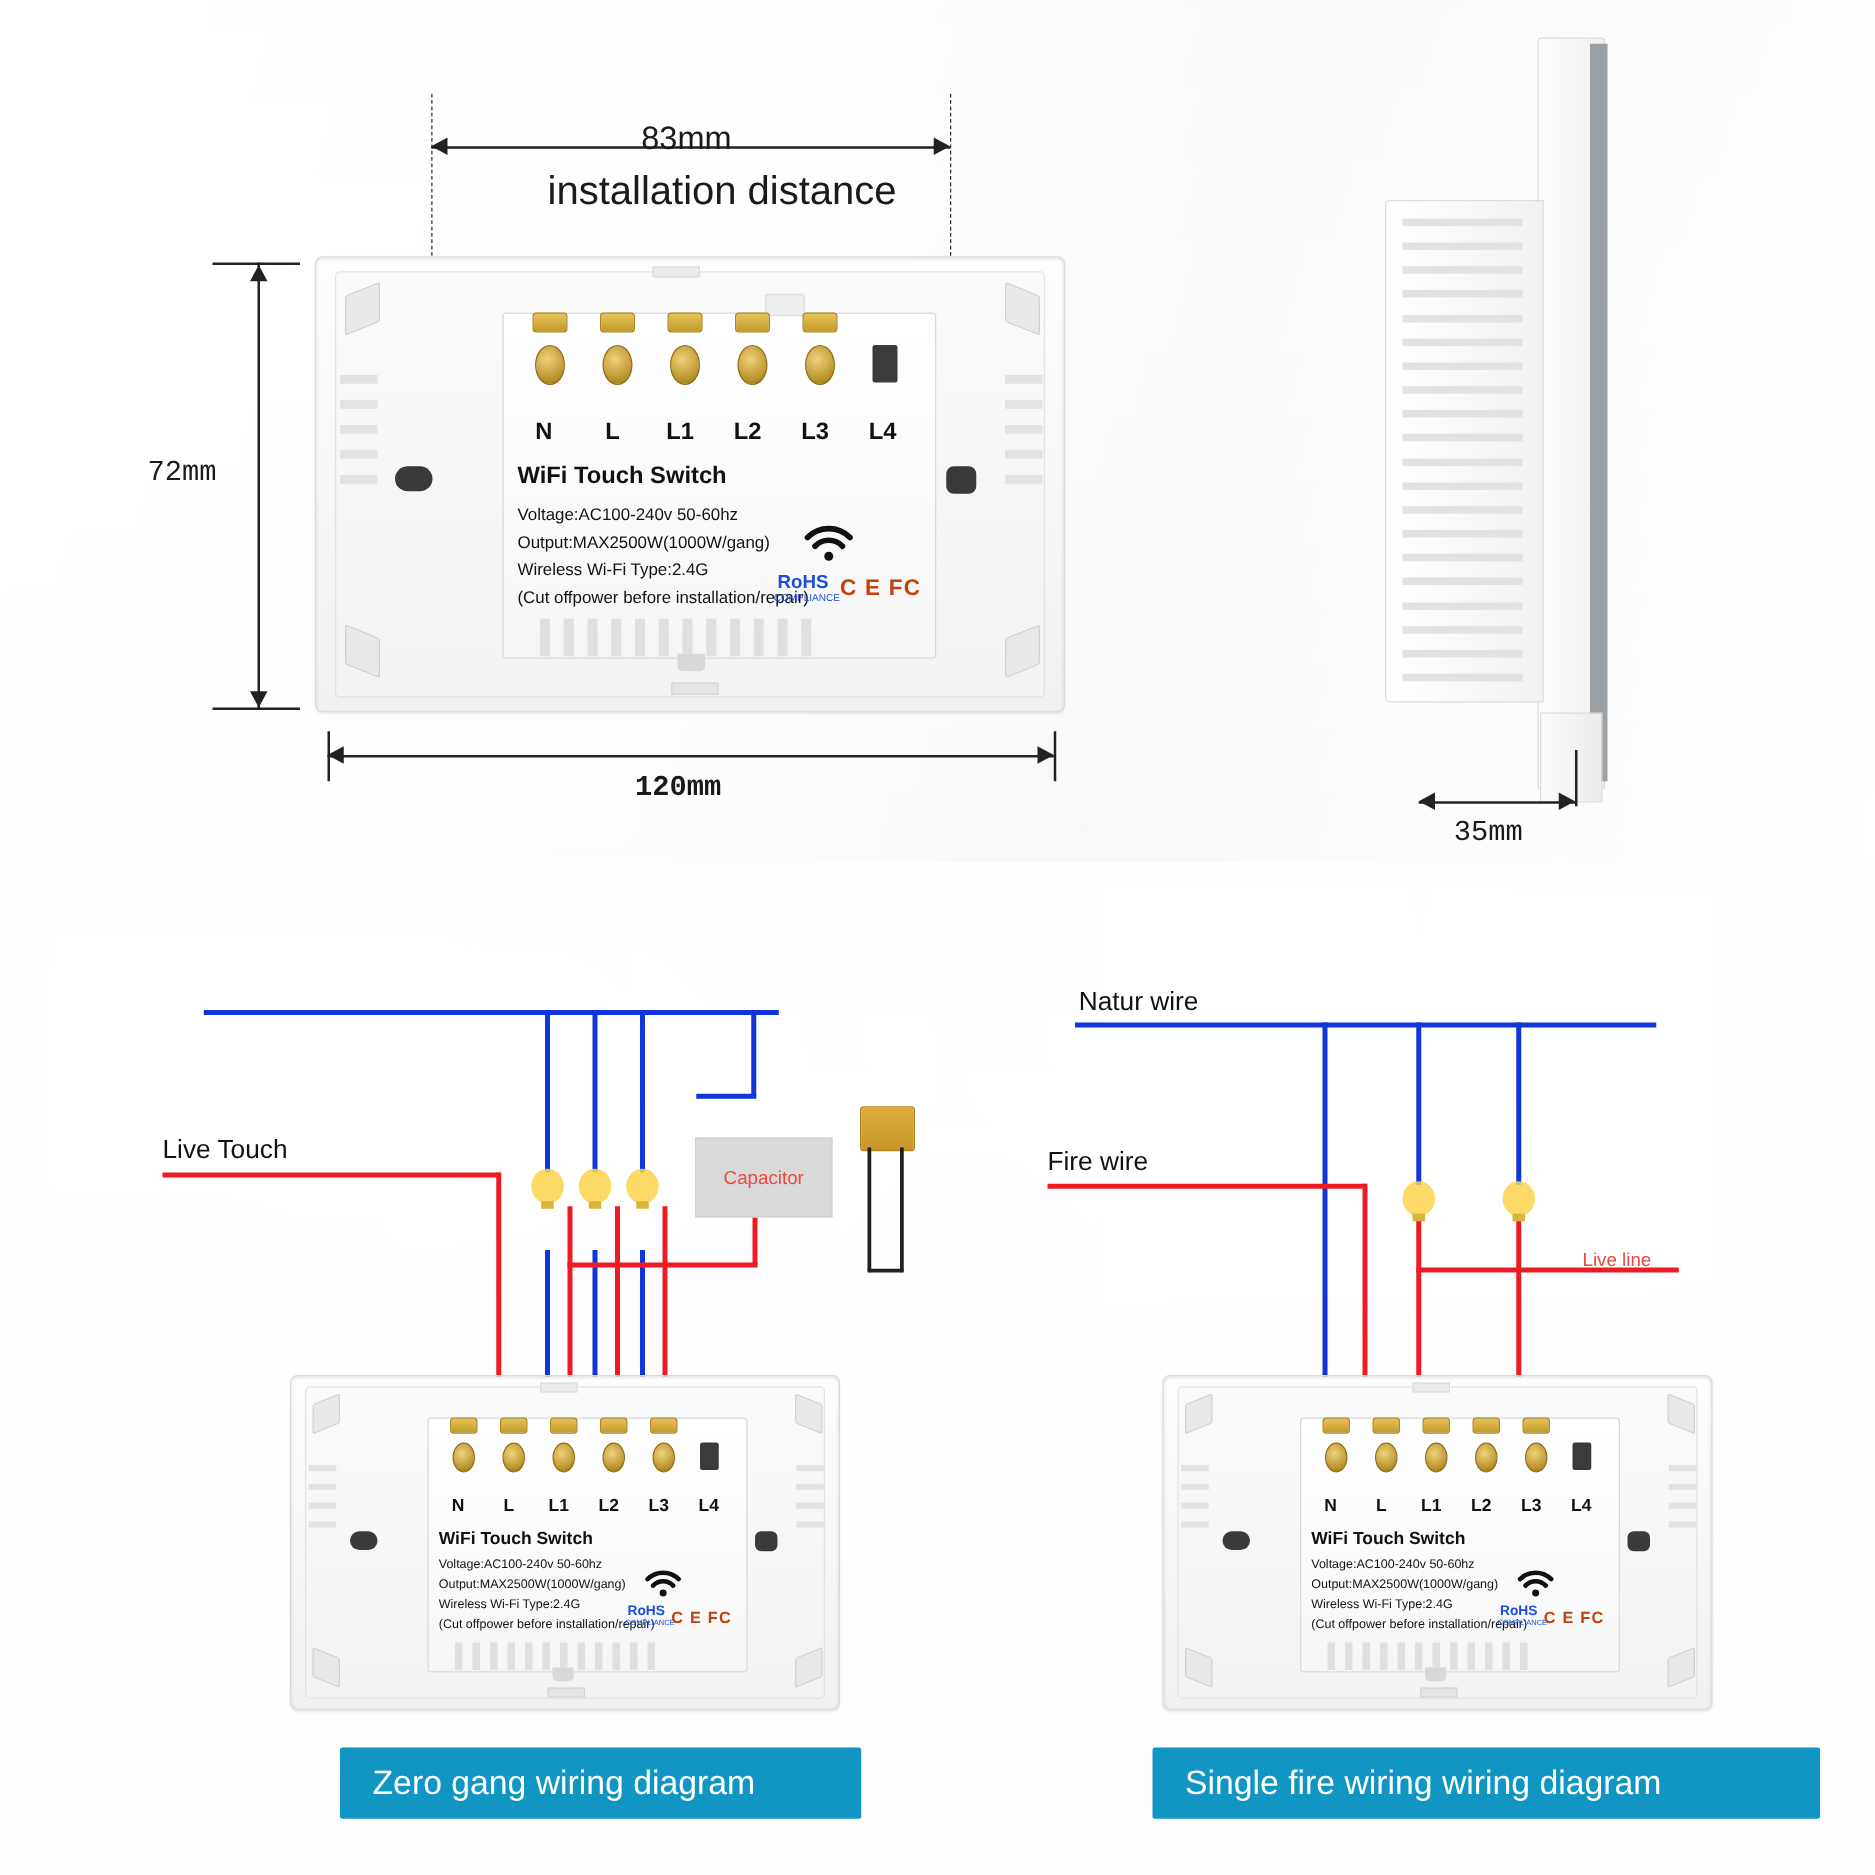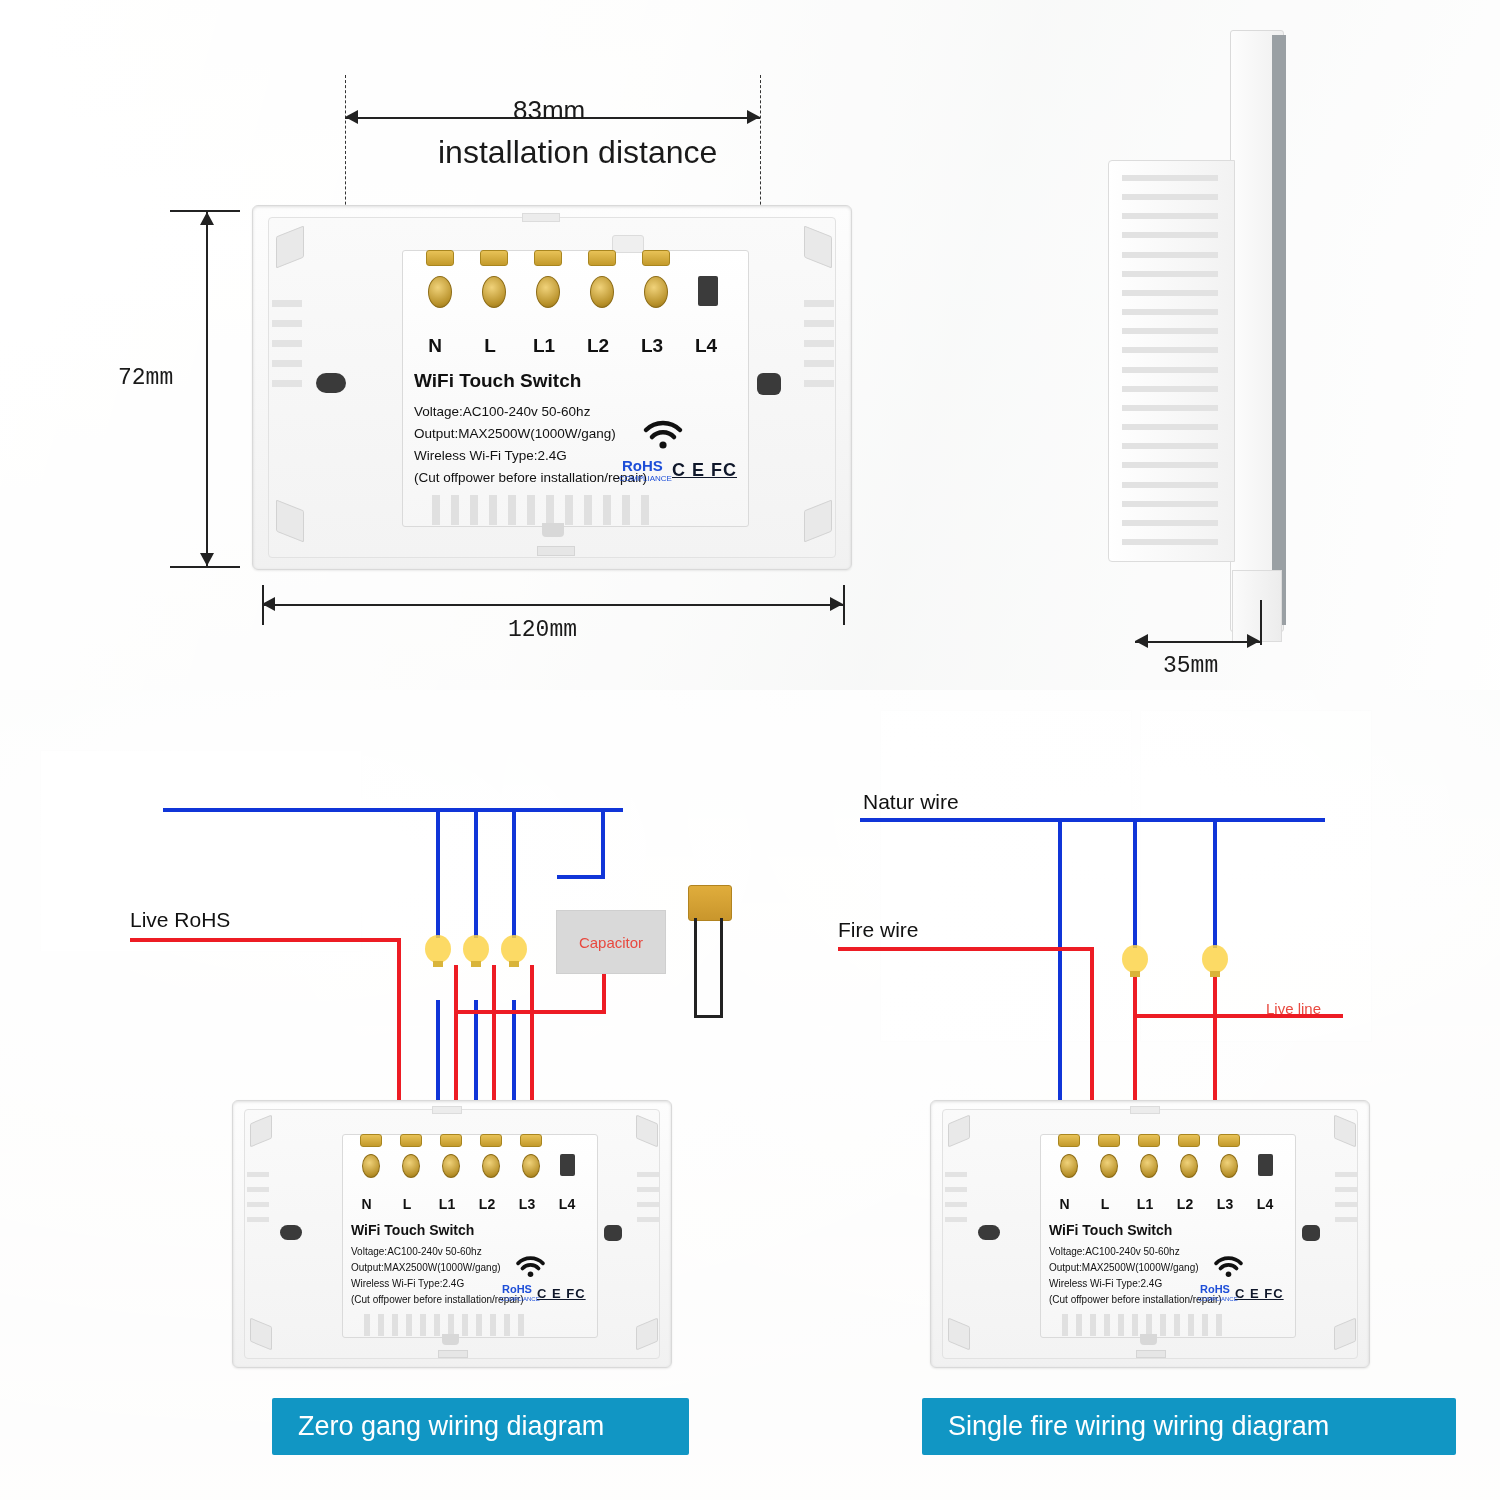--- a/index.html
+++ b/index.html
@@ -71,21 +71,21 @@
   }
   .term-dark{
     position:absolute;border-radius:2px;background:#3b3b3b;
   }
   .vent{position:absolute;background:#e3e3e3;}
   .labelrow{position:absolute;display:flex;}
   .labelrow span{color:#111;font-weight:700;text-align:center;}
   .spec{position:absolute;color:#111;}
   .title-spec{font-weight:700;}
   .rohs{position:absolute;text-align:center;color:#1d4ed8;line-height:1;}
-  .certs{position:absolute;color:#0f172a;font-weight:700;letter-spacing:1px;text-decoration:underline;}
+  .certs{position:absolute;color:#c2410c;font-weight:700;letter-spacing:1px;}
   
   .wifi{position:absolute;}
   
   .wire{position:absolute;}
   .wire.h{height:4px;}
   .wire.v{width:4px;}
   .blue{background:#1035d8;}
   .red{background:#ed1c24;}
   .bulb{position:absolute;}
   .capacitor-box{
@@ -127,21 +127,21 @@
 <div class="dimline" style="left:206px;top:210px;width:2px;height:358px;"></div>
 <div class="arrow" style="left:200px;top:212px;border-left:7px solid transparent;border-right:7px solid transparent;border-bottom:13px solid #222;"></div>
 <div class="arrow" style="left:200px;top:553px;border-left:7px solid transparent;border-right:7px solid transparent;border-top:13px solid #222;"></div>
 <div class="lbl dimtext" style="left:118px;top:365px;font-size:23px;font-family:'Liberation Mono',monospace;">72mm</div>
 
 <div class="dimline" style="left:262px;top:585px;width:2px;height:40px;"></div>
 <div class="dimline" style="left:843px;top:585px;width:2px;height:40px;"></div>
 <div class="dimline" style="left:262px;top:604px;width:581px;height:2px;"></div>
 <div class="arrow" style="left:262px;top:597px;border-top:7px solid transparent;border-bottom:7px solid transparent;border-right:13px solid #222;"></div>
 <div class="arrow" style="left:830px;top:597px;border-top:7px solid transparent;border-bottom:7px solid transparent;border-left:13px solid #222;"></div>
-<div class="lbl dimtext" style="left:508px;top:617px;font-size:23px;font-family:'Liberation Mono',monospace;">120mm</div>
+<div class="lbl dimtext" style="left:508px;top:617px;font-size:23px;font-family:'Liberation Mono',monospace;font-weight:bold;">120mm</div>
 
 <div class="switch" style="left:252px;top:205px;width:600px;height:365px;">
   <div class="frame"></div>
   <div class="frame-inner" style="left:16px;top:12px;right:16px;bottom:12px;"></div>
 
   <div class="clip" style="left:24px;top:26px;width:26px;height:30px;transform:skewY(-22deg);"></div>
   <div class="clip" style="left:552px;top:26px;width:26px;height:30px;transform:skewY(22deg);"></div>
   <div class="clip" style="left:24px;top:300px;width:26px;height:30px;transform:skewY(22deg);"></div>
   <div class="clip" style="left:552px;top:300px;width:26px;height:30px;transform:skewY(-22deg);"></div>
 
@@ -263,21 +263,21 @@
 <div class="wire v blue" style="left:474px;top:808px;height:130px;"></div>
 <div class="wire v blue" style="left:512px;top:808px;height:130px;"></div>
 
 <div class="wire v blue" style="left:601px;top:808px;height:70px;"></div>
 <div class="wire h blue" style="left:557px;top:875px;width:48px;"></div>
 
 <div class="wire v blue" style="left:436px;top:1000px;height:148px;"></div>
 <div class="wire v blue" style="left:474px;top:1000px;height:148px;"></div>
 <div class="wire v blue" style="left:512px;top:1000px;height:148px;"></div>
 
-<div class="lbl" style="left:130px;top:908px;font-size:21px;color:#111;">Live RoHS</div>
+<div class="lbl" style="left:130px;top:908px;font-size:21px;color:#111;">Live Touch</div>
 <div class="wire h red" style="left:130px;top:938px;width:270px;"></div>
 <div class="wire v red" style="left:397px;top:938px;height:210px;"></div>
 
 <div class="wire v red" style="left:454px;top:965px;height:183px;"></div>
 <div class="wire v red" style="left:492px;top:965px;height:183px;"></div>
 <div class="wire v red" style="left:530px;top:965px;height:183px;"></div>
 <div class="wire h red" style="left:454px;top:1010px;width:152px;"></div>
 <div class="wire v red" style="left:602px;top:970px;height:42px;"></div>
 
 <div class="bulb" style="left:423px;top:932px;">

